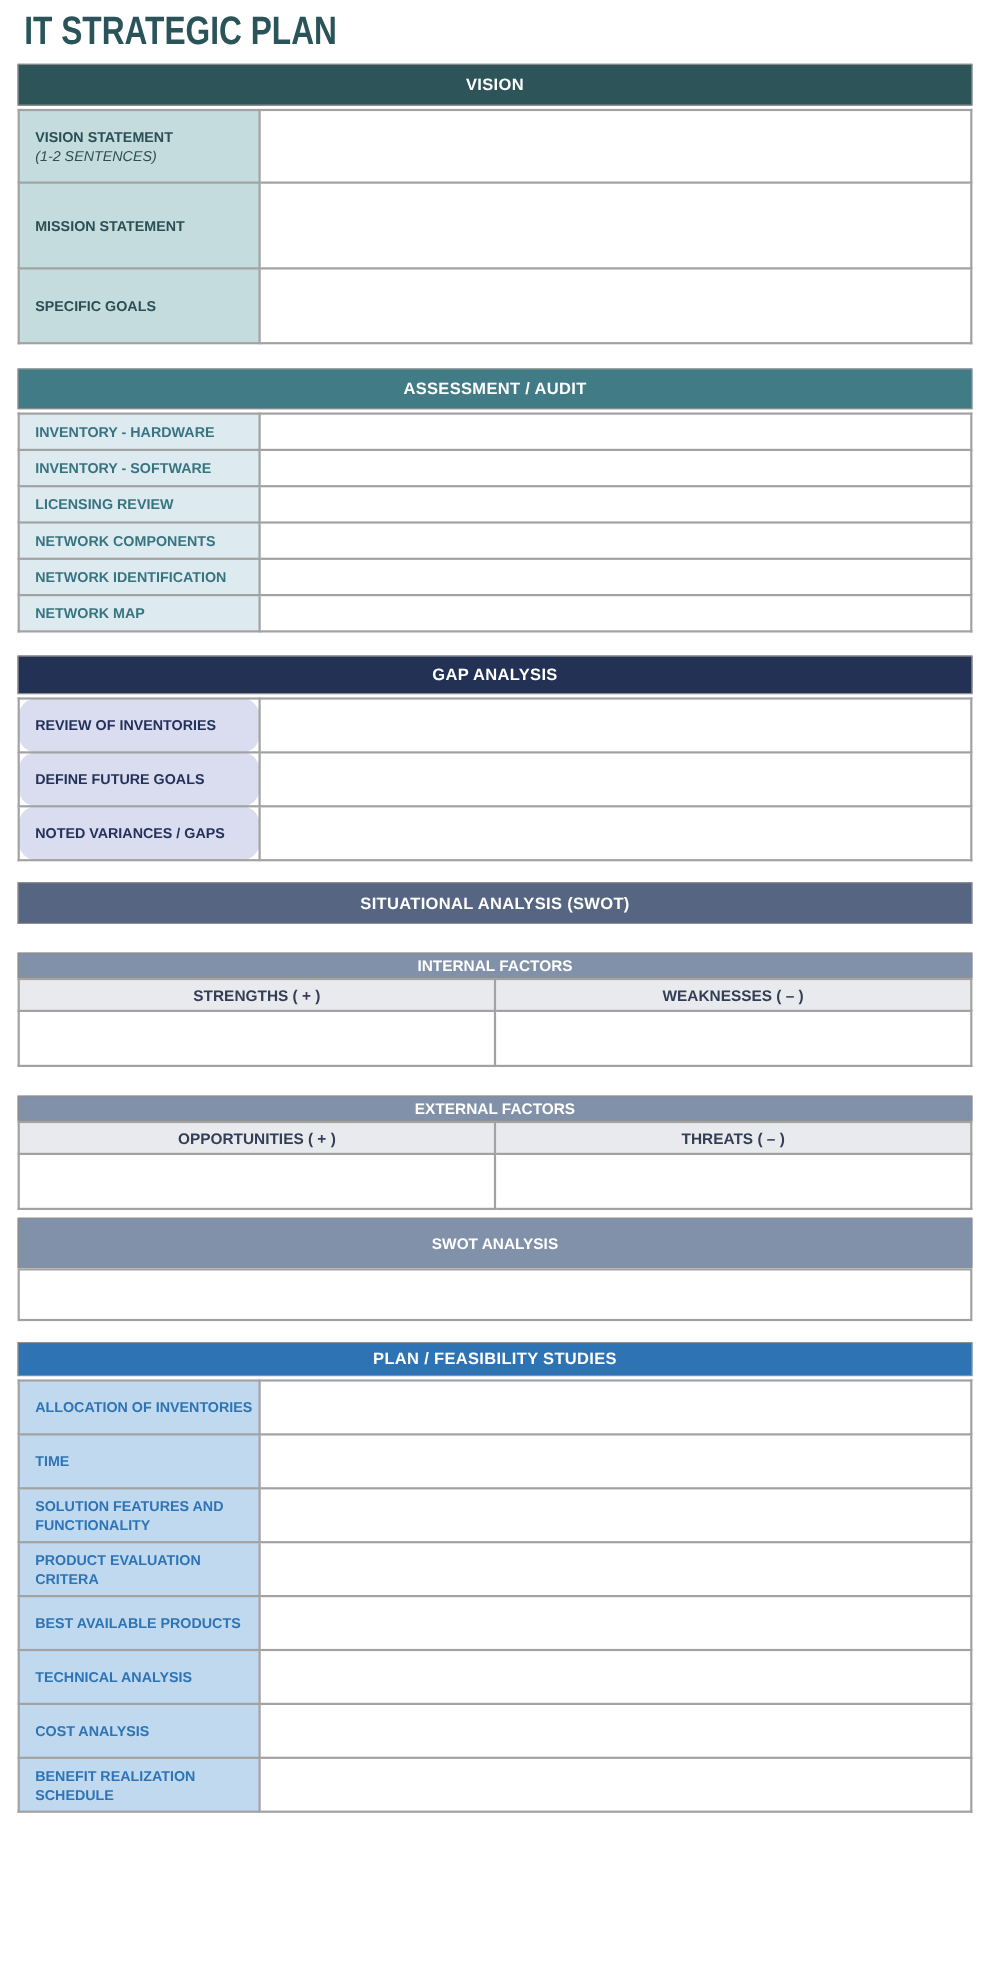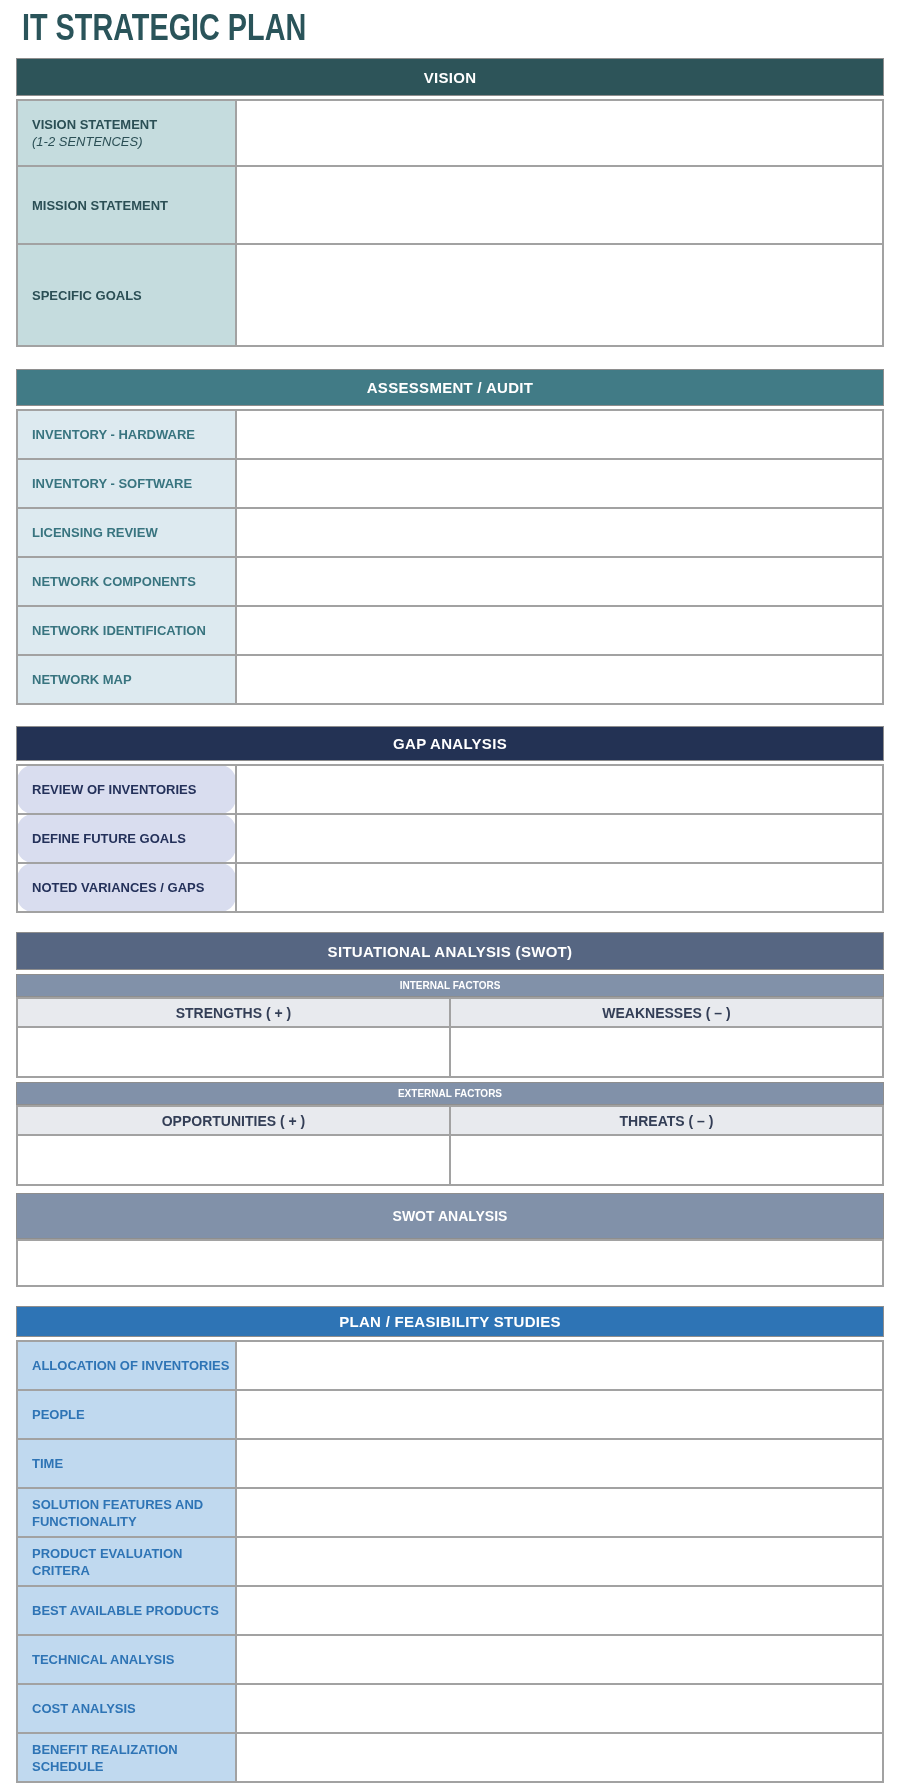--- a/index.html
+++ b/index.html
@@ -40,32 +40,32 @@
   }
   .vision td.lbl { background: #C5DCDE; color: #2B4F55; }
   .assess td.lbl { background: #DDEAF0; color: #38747F; }
   .gapsec td.lbl { background: #D9DDEF; color: #24315A; border-radius: 16px; }
   .plan   td.lbl { background: #C0D9EF; color: #2E74B5; }
   td.val { background: #ffffff; }
   .sub { font-style: italic; font-weight: normal; }
 
   .vision tr.r0 { height: 66px; }
   .vision tr.r1 { height: 78px; }
-  .vision tr.r2 { height: 102px; }
-  .assess tr    { height: 49px; }
+  .vision tr.r2 { height: 68px; }
+  .assess tr    { height: 33px; }
   .gapsec tr    { height: 49px; }
   .plan tr      { height: 49px; }
 
   
   .swot-bar {
     display: flex; align-items: center; justify-content: center;
     background: #8191A9; color: #ffffff; font-weight: bold;
     border: 1px solid #8E8E8E;
   }
-  .swot-bar.factors { height: 23px; font-size: 10px; margin-top: 4px; }
+  .swot-bar.factors { height: 23px; font-size: 14px; margin-top: 26px; }
   .swot-bar.analysis { height: 46px; font-size: 14px; margin-top: 7px; text-align: right; }
   .swot-table { margin-top: 0; }
   .swot-table td { width: 50%; }
   .swot-table tr.heads { height: 29px; }
   .swot-table tr.heads td {
     background: #E8EAEE; color: #333E56;
     font-size: 14px; font-weight: bold; text-align: center;
   }
   .swot-table tr.cells { height: 50px; }
   .swot-table tr.cells td { background: #ffffff; }
@@ -192,24 +192,20 @@
 
   <div class="sec plan">
     <div class="sec-header">PLAN / FEASIBILITY STUDIES</div>
     <table>
       <tbody>
           <tr>
         <td class="lbl">ALLOCATION OF INVENTORIES</td>
         <td class="val"></td>
       </tr>
       <tr>
-        <td class="lbl">PEOPLE</td>
-        <td class="val"></td>
-      </tr>
-      <tr>
         <td class="lbl">TIME</td>
         <td class="val"></td>
       </tr>
       <tr>
         <td class="lbl">SOLUTION FEATURES AND FUNCTIONALITY</td>
         <td class="val"></td>
       </tr>
       <tr>
         <td class="lbl">PRODUCT EVALUATION CRITERA</td>
         <td class="val"></td>

